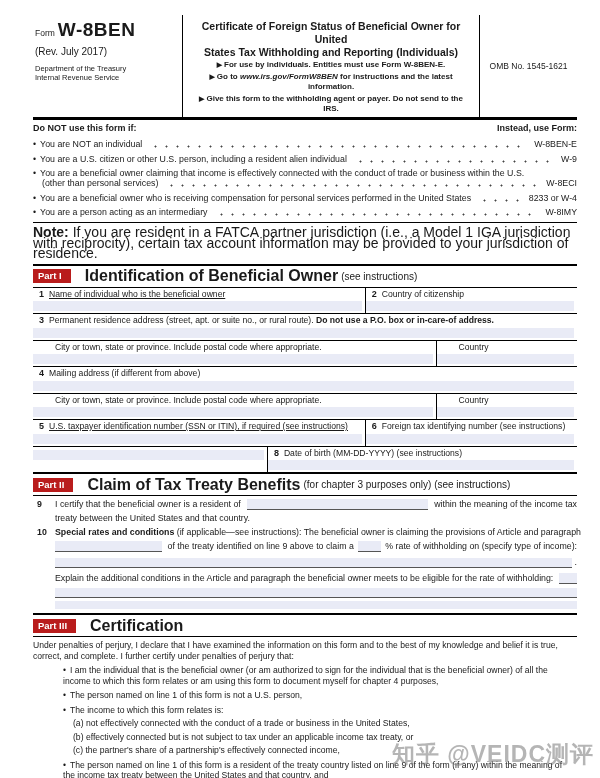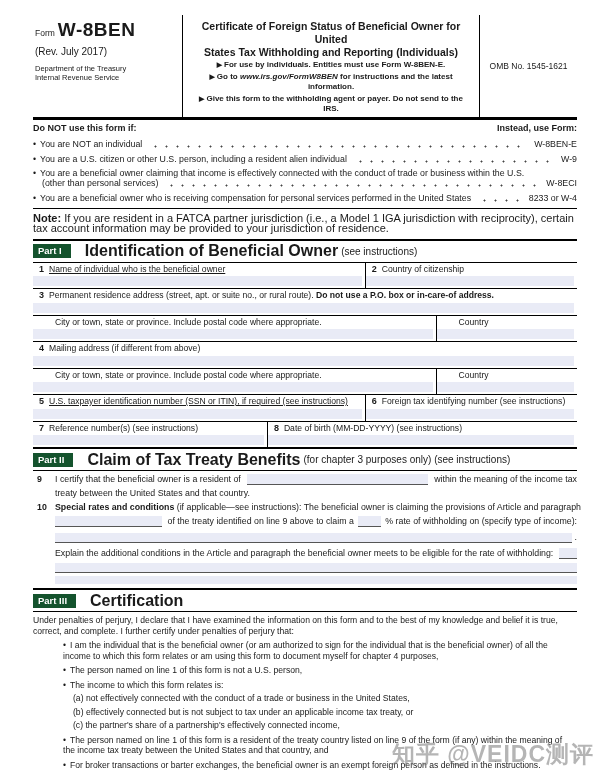--- a/index.html
+++ b/index.html
@@ -29,26 +29,26 @@
   .dnu-item { display:flex; align-items:flex-end; font-size:8.8px; line-height:10px; margin-top:4.5px; }
   .dnu-item .btxt::before, .cert-li::before { content:"\2022"; margin-right:4px; }
   .leader { flex:1; margin:0 6px; height:8px;
             background-image:radial-gradient(circle, #444 0.9px, rgba(0,0,0,0) 1.1px);
             background-size:11px 3px; background-repeat:repeat-x; background-position:2px 80%; }
   .dnu-form { white-space:nowrap; }
   .dnu-two-l1 { font-size:8.8px; line-height:10px; margin-top:4.5px; }
   .dnu-two-l1::before { content:"\2022"; margin-right:4px; }
   .dnu-two-l2 { display:flex; align-items:flex-end; font-size:8.8px; line-height:10px; padding-left:9px; }
   .dnu-rule { border-bottom:1.5px solid #000; margin-top:5px; }
-  .note { font-size:11px; line-height:10.5px; margin-top:4px; }
+  .note { font-size:14px; line-height:10.5px; margin-top:4px; }
 
   
   .part-bar { display:flex; align-items:center; border-top:2.5px solid #000; border-bottom:1px solid #000;
               margin-top:5px; padding:1.5px 0; }
-  .part-chip { background:#14532d; color:#fff; font-weight:bold; font-size:9.5px; padding:1px 9px 2px 5px; margin-right:14px; }
+  .part-chip { background:#b91c1c; color:#fff; font-weight:bold; font-size:9.5px; padding:1px 9px 2px 5px; margin-right:14px; }
   .part-title { font-size:16px; font-weight:bold; }
   .part-paren { font-size:10px; font-weight:normal; margin-left:3px; }
 
   
   .p1row { display:flex; border-bottom:1px solid #000; }
   .p1cell { padding:1px 3px 2px 0; }
   .p1cell + .p1cell { border-left:1px solid #000; }
   .lbl { font-size:8.6px; line-height:10.5px; white-space:nowrap; overflow:hidden; }
   .num { display:inline-block; width:16px; padding-left:6px; font-weight:bold; font-size:9px; }
   .indent { padding-left:22px; }
@@ -123,20 +123,25 @@
           <span>(other than personal services)</span>
           <span class="leader"></span>
           <span class="dnu-form">W-8ECI</span>
         </div>
       </div>
       <div class="dnu-item">
         <span class="btxt">You are a beneficial owner who is receiving compensation for personal services performed in the United States</span>
         <span class="leader"></span>
         <span class="dnu-form">8233 or W-4</span>
       </div>
+      <div class="dnu-item">
+        <span class="btxt">You are a person acting as an intermediary</span>
+        <span class="leader"></span>
+        <span class="dnu-form">W-8IMY</span>
+      </div>
       <div class="dnu-rule"></div>
       <div class="note">
         <span class="bold">Note:</span><span> If you are resident in a FATCA partner jurisdiction (i.e., a Model 1 IGA jurisdiction with reciprocity), certain tax account information may be provided to your jurisdiction of residence.</span>
       </div>
     </div>
 
     <div class="part-bar">
       <span class="part-chip">Part I</span>
       <span class="part-title">Identification of Beneficial Owner</span>
       <span class="part-paren">(see instructions)</span>
@@ -195,21 +200,20 @@
         <div class="fld"></div>
       </div>
       <div class="p1cell w39">
         <div class="lbl"><span class="num">6</span><span>Foreign tax identifying number (see instructions)</span></div>
         <div class="fld"></div>
       </div>
     </div>
 
     <div class="p1row" style="border-bottom:none;">
       <div class="p1cell w43">
-        <div class="lbl"><span class="num">7</span><span>Reference number(s) (see instructions)</span></div>
         <div class="fld"></div>
       </div>
       <div class="p1cell w57">
         <div class="lbl"><span class="num">8</span><span>Date of birth (MM-DD-YYYY) (see instructions)</span></div>
         <div class="fld"></div>
       </div>
     </div>
 
     <div class="part-bar" style="margin-top:0;">
       <span class="part-chip">Part II</span>

